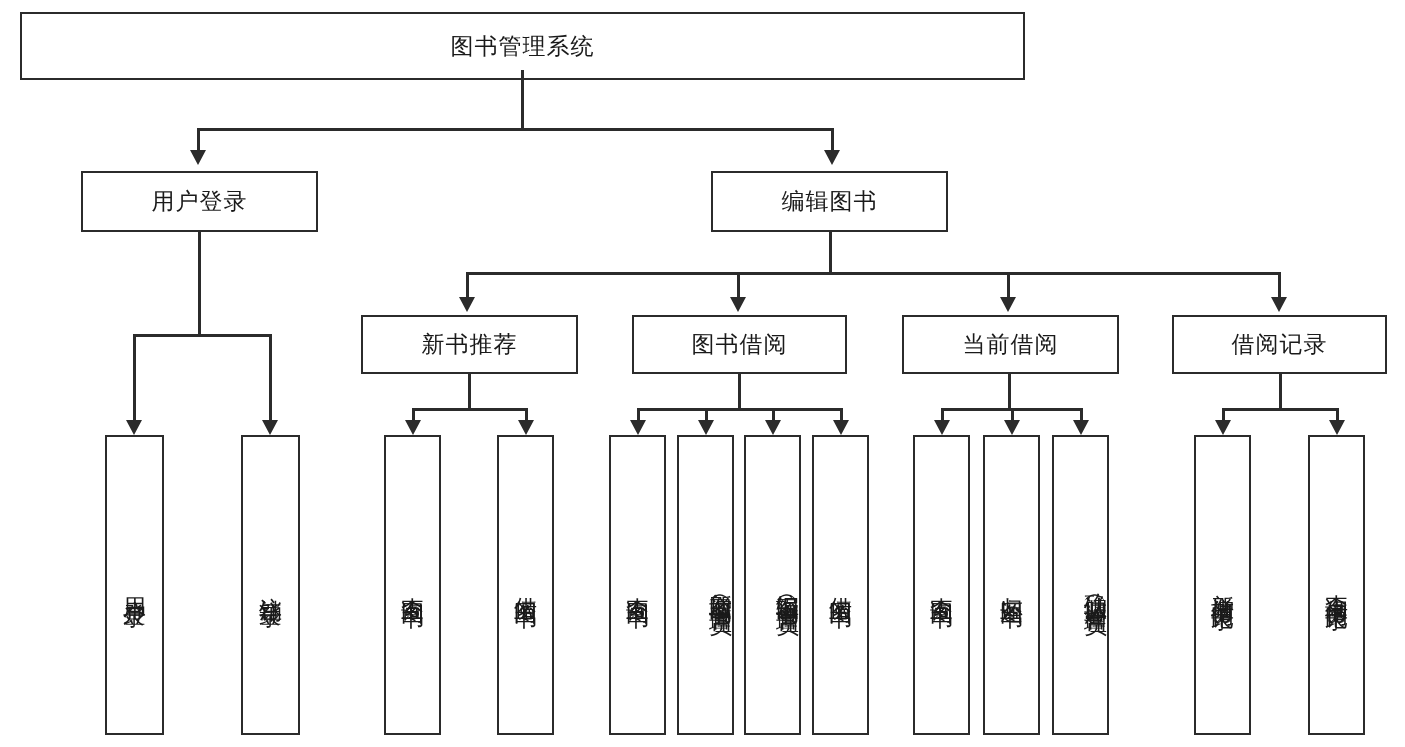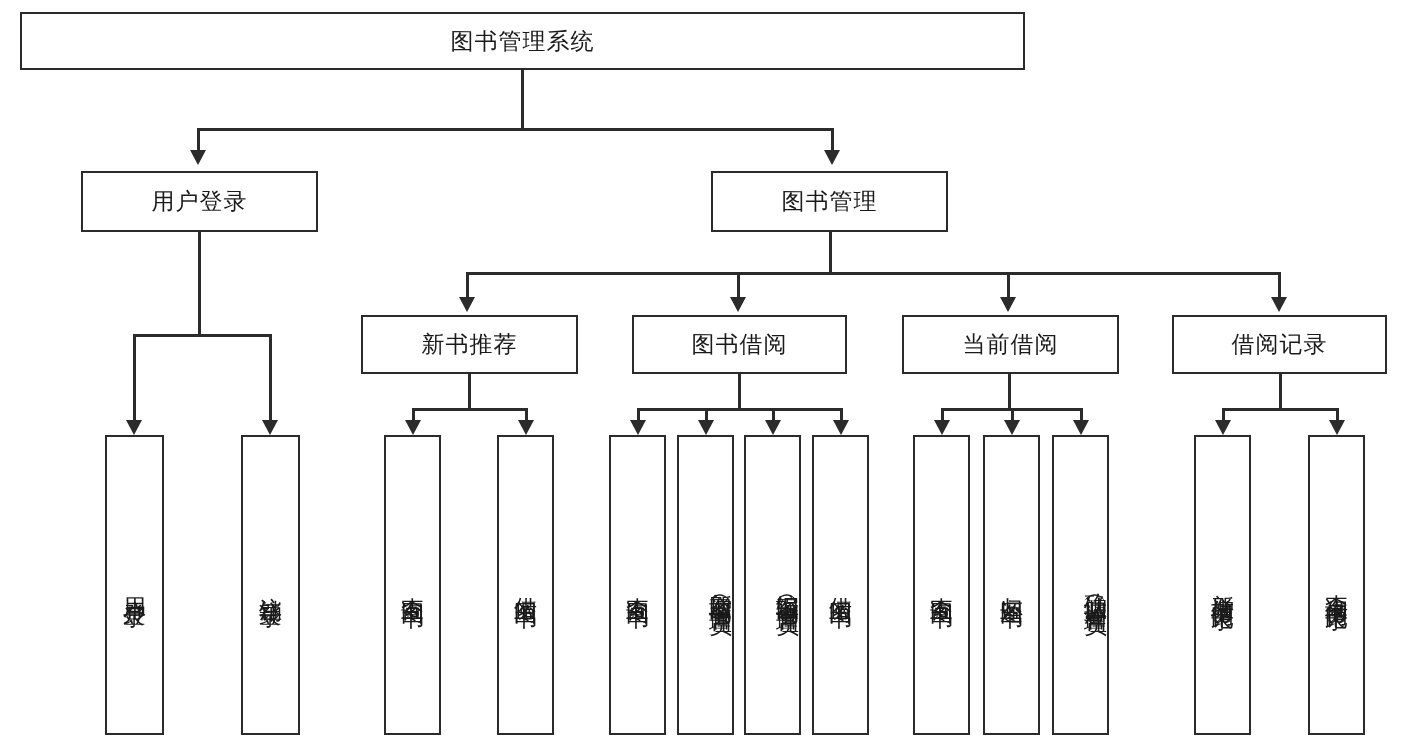--- a/index.html
+++ b/index.html
@@ -67,39 +67,39 @@
     color: #b8b8b8;
     white-space: nowrap;
     letter-spacing: 0.5px;
   }
 </style>
 </head>
 <body>
 
 <div id="canvas">
 
-  <div class="node h" style="left:20px; top:12px; width:1005px; height:58px;">
+  <div class="node h" style="left:20px; top:12px; width:1005px; height:68px;">
     <span>图书管理系统</span>
   </div>
 
   <div class="edge vline" style="left:521px; top:70px; height:60px;"></div>
 
   <div class="edge hline" style="left:197px; top:128px; width:637px;"></div>
 
   <div class="edge vline" style="left:197px; top:128px; height:22px;"></div>
   <div class="arrow" style="left:190px; top:150px;"></div>
 
   <div class="edge vline" style="left:831px; top:128px; height:22px;"></div>
   <div class="arrow" style="left:824px; top:150px;"></div>
 
   <div class="node h" style="left:81px; top:171px; width:237px; height:61px;">
     <span>用户登录</span>
   </div>
   <div class="node h" style="left:711px; top:171px; width:237px; height:61px;">
-    <span>图书管理</span>
+    <span>编辑图书</span>
   </div>
 
   <div class="edge vline" style="left:198px; top:232px; height:104px;"></div>
   <div class="edge hline" style="left:133px; top:334px; width:138px;"></div>
   <div class="edge vline" style="left:133px; top:334px; height:86px;"></div>
   <div class="arrow" style="left:126px; top:420px;"></div>
   <div class="edge vline" style="left:269px; top:334px; height:86px;"></div>
   <div class="arrow" style="left:262px; top:420px;"></div>
 
   <div class="edge vline" style="left:829px; top:232px; height:42px;"></div>

